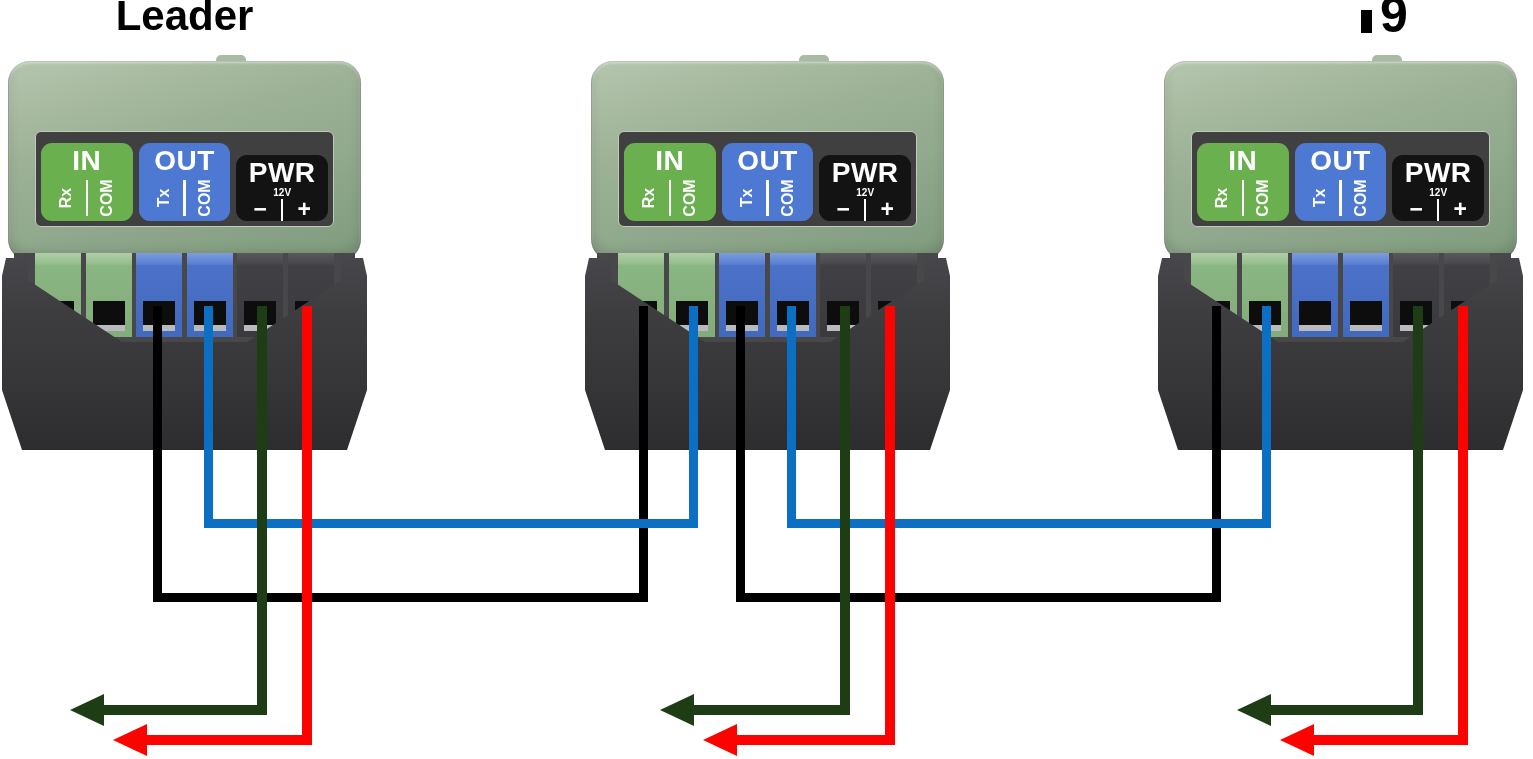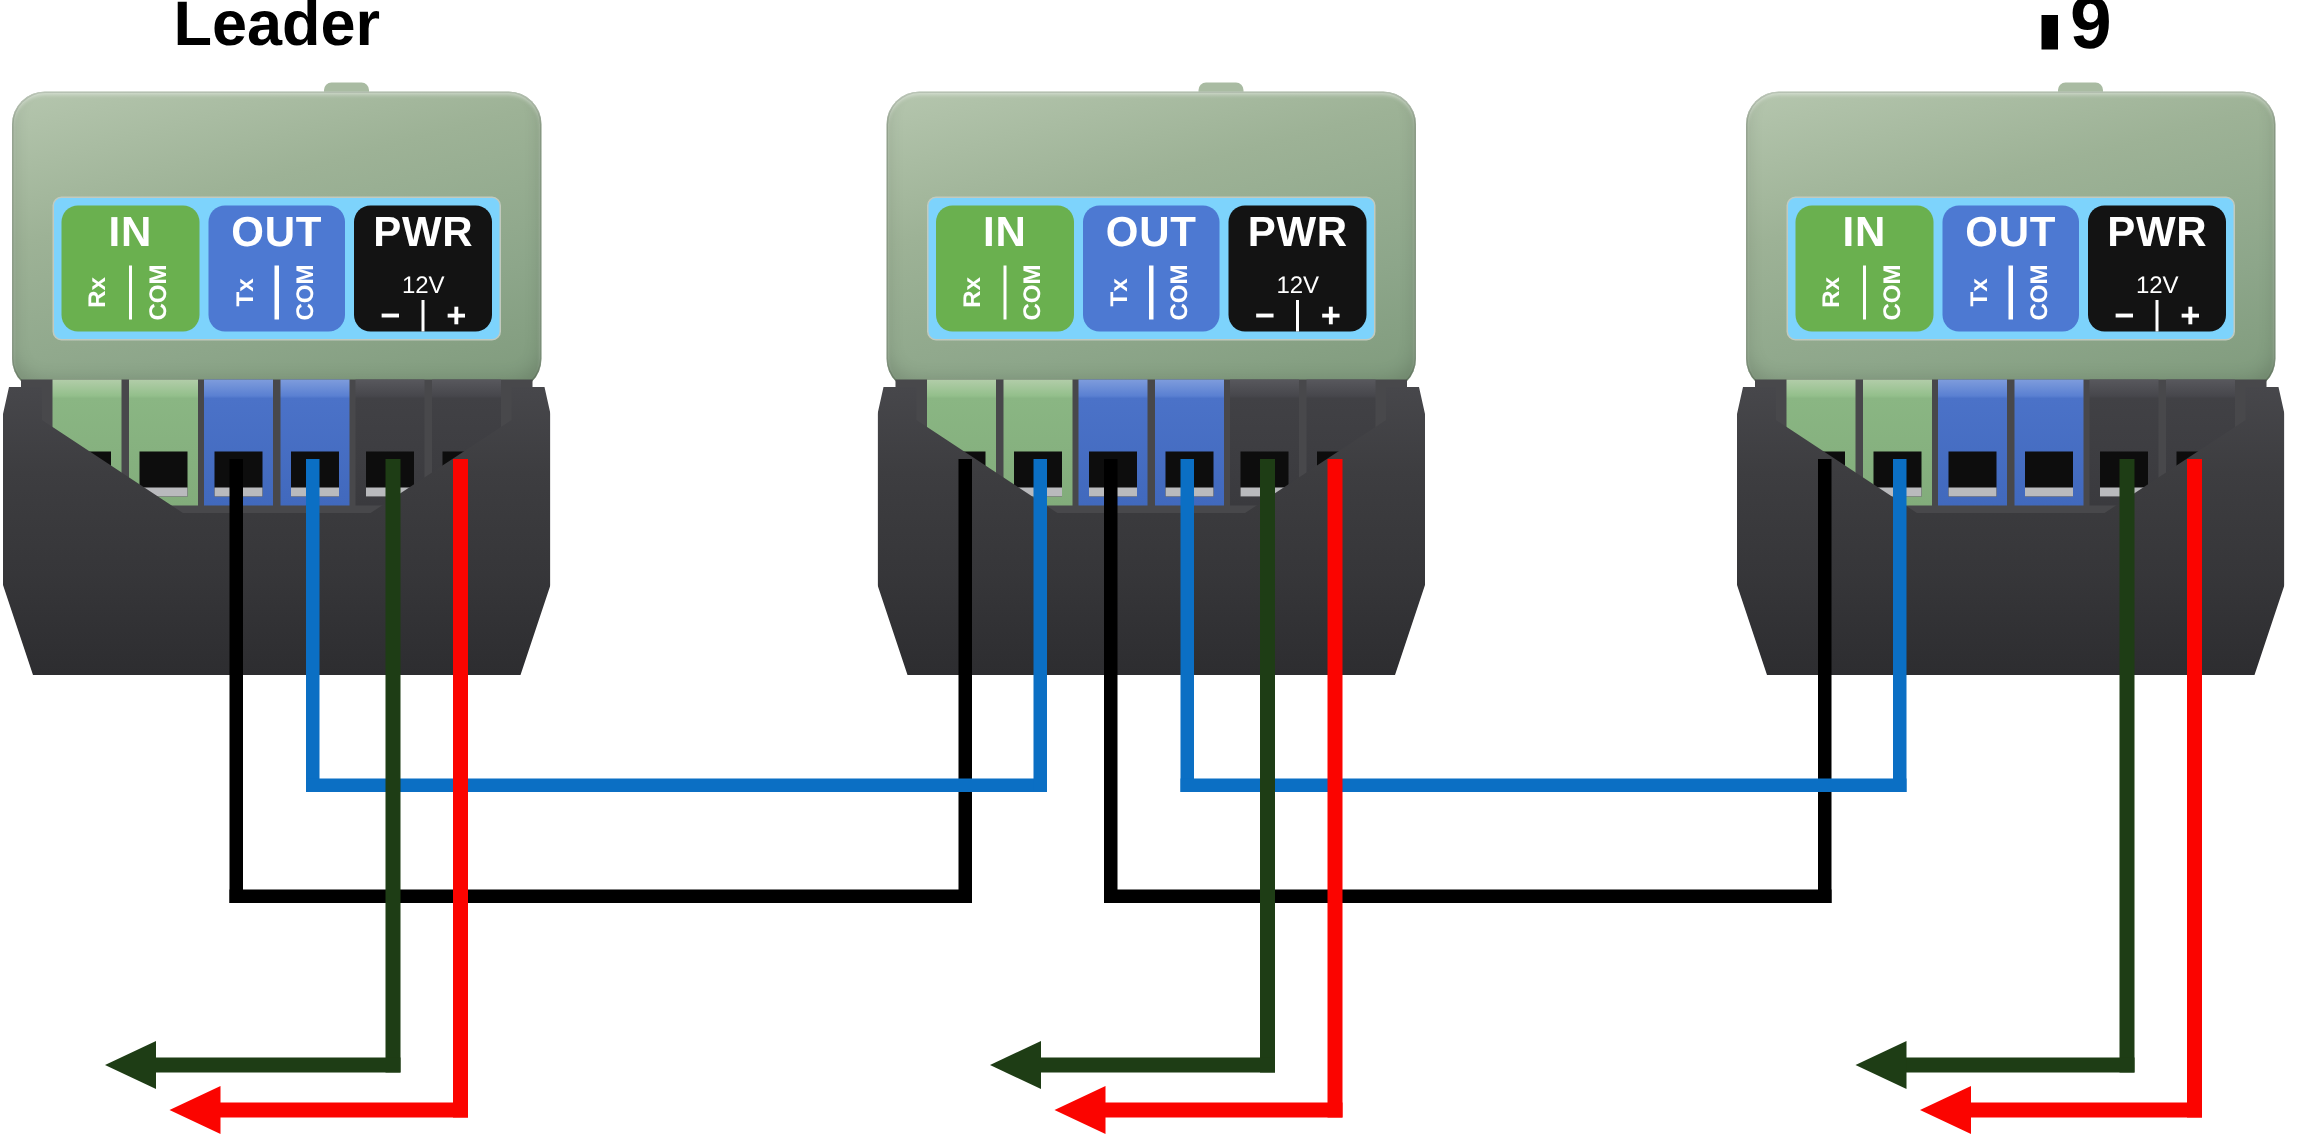--- a/index.html
+++ b/index.html
@@ -14,30 +14,30 @@
   .fig-frag .digit{position:absolute;left:19px;top:-14px;font-size:50px;font-weight:700;}
 
   
   .module{position:absolute;top:55px;width:365px;height:400px;}
   .tab{position:absolute;left:214px;top:0;width:30px;height:16px;background:#a9bba2;
        border-radius:5px 5px 0 0;z-index:1;}
   .mbody{position:absolute;left:6px;top:6px;width:353px;height:200px;border-radius:22px;
        background:linear-gradient(165deg,#b5c6ae 0%,#9db296 35%,#8da68a 70%,#7f9a7c 100%);
        box-shadow:inset 0 2px 3px rgba(255,255,255,.5), inset 0 -8px 12px rgba(0,0,0,.14),
                   inset 0 0 0 1px rgba(55,75,50,.35);z-index:2;}
-  .mlabel{position:absolute;left:33px;top:76px;width:299px;height:96px;background:#7dd3fc;
+  .mlabel{position:absolute;left:33px;top:76px;width:299px;height:96px;background:#404040;
        border:1px solid #c2cabe;border-radius:6px;box-sizing:border-box;z-index:3;
-       display:flex;gap:6px;padding:5px;}
+       display:flex;gap:6px;padding:5px;align-items:flex-end;}
   .badge{flex:1 1 0;border-radius:11px;color:#fff;display:flex;flex-direction:column;
        align-items:center;overflow:hidden;}
   .b-in{background:#6ab04f;}
   .b-out{background:#4d79d2;}
   .b-pwr{background:#131313;}
   .badge-title{font-size:28px;font-weight:700;line-height:1;margin-top:4px;letter-spacing:.5px;}
-  .badge-sub{font-size:16px;font-weight:400;line-height:1;margin-top:14px;}
+  .badge-sub{font-size:10px;font-weight:700;line-height:1;margin-top:1px;}
   .pins{flex:1;display:flex;align-items:center;justify-content:center;gap:7px;width:100%;}
   .pin-cell{width:24px;height:46px;display:flex;align-items:center;justify-content:center;}
   .pin{display:inline-block;transform:rotate(-90deg);font-size:16px;font-weight:700;white-space:nowrap;}
   .pin-div{width:2.5px;height:36px;background:#fff;}
   .pins-h{gap:14px;align-items:center;}
   .pin-h{font-size:23px;font-weight:700;line-height:1;}
   .pin-div-sm{height:22px;}
 
   .base-back{position:absolute;left:12px;top:198px;width:341px;height:132px;background:#48484b;z-index:3;}
   .terms{position:absolute;left:33px;top:198px;width:299px;height:84px;display:flex;

